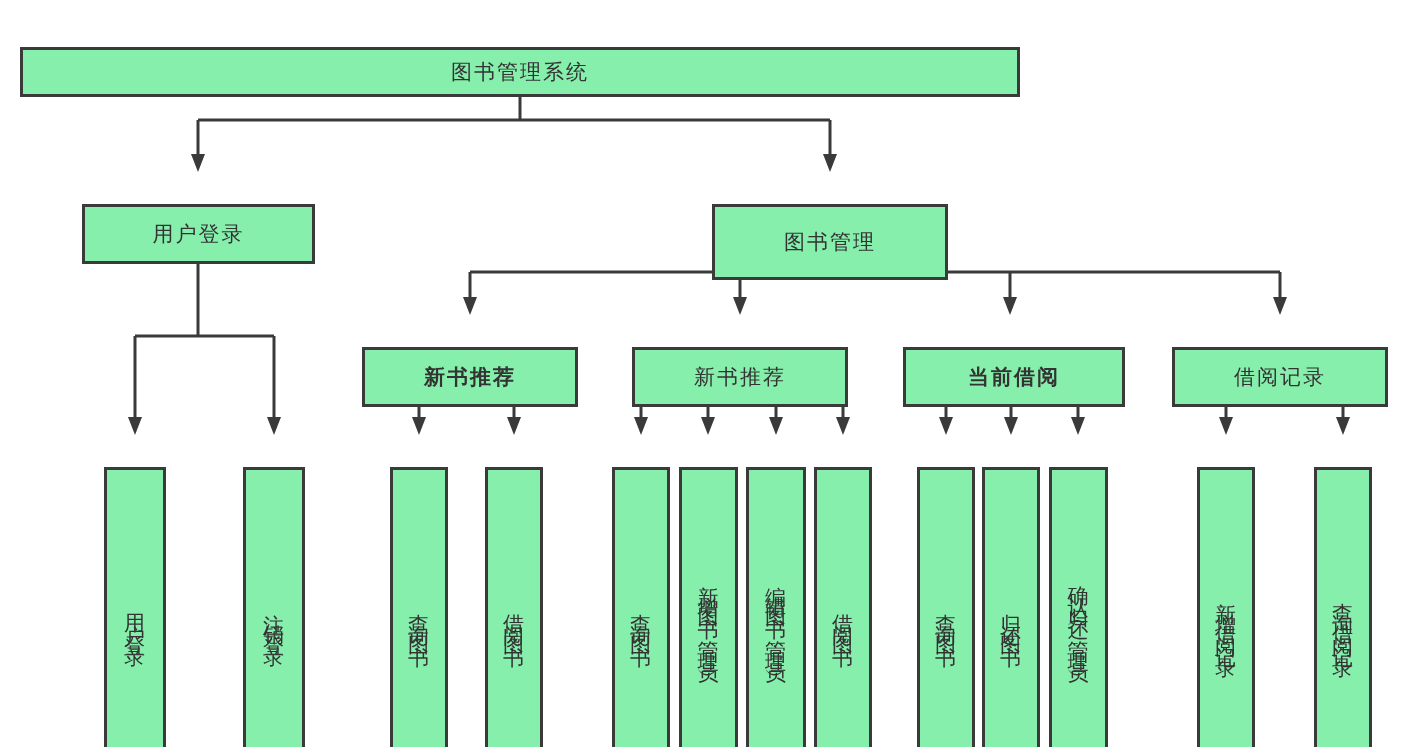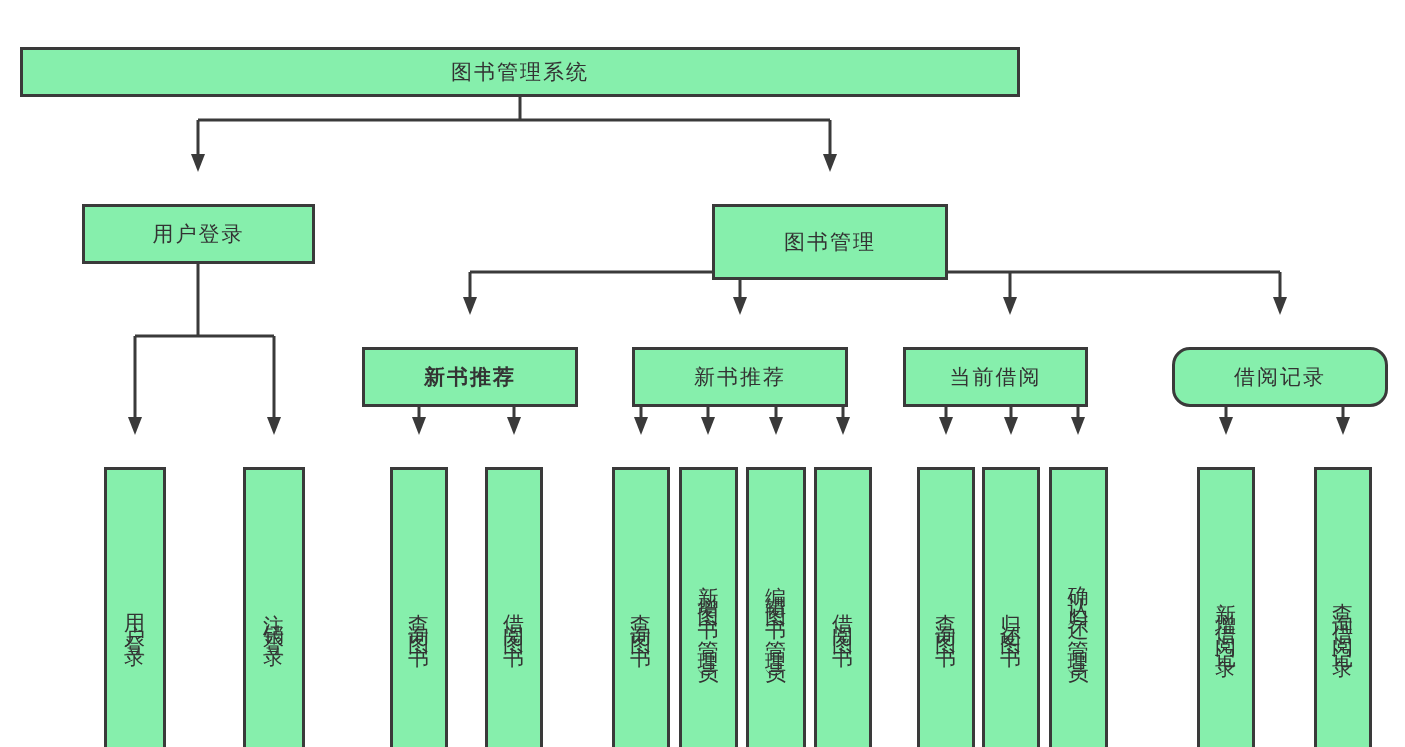--- a/index.html
+++ b/index.html
@@ -89,24 +89,24 @@
   <div class="box h" style="left:712px;top:172px;width:236px;height:76px;">
     <span class="lbl">图书管理</span>
   </div>
 
   <div class="box h" style="left:362px;top:315px;width:216px;height:60px;font-weight:bold;">
     <span class="lbl">新书推荐</span>
   </div>
   <div class="box h" style="left:632px;top:315px;width:216px;height:60px;">
     <span class="lbl">新书推荐</span>
   </div>
-  <div class="box h" style="left:903px;top:315px;width:185px;height:60px;">
+  <div class="box h" style="left:903px;top:315px;width:222px;height:60px;font-weight:bold;">
     <span class="lbl">当前借阅</span>
   </div>
-  <div class="box h" style="left:1172px;top:315px;width:216px;height:60px;border-radius:18px;">
+  <div class="box h" style="left:1172px;top:315px;width:216px;height:60px;">
     <span class="lbl">借阅记录</span>
   </div>
 
   <div class="box v" style="left:104px;top:435px;width:62px;height:303px;">
     <span class="lbl">用户登录</span>
   </div>
   <div class="box v" style="left:243px;top:435px;width:62px;height:303px;">
     <span class="lbl">注销登录</span>
   </div>
 

